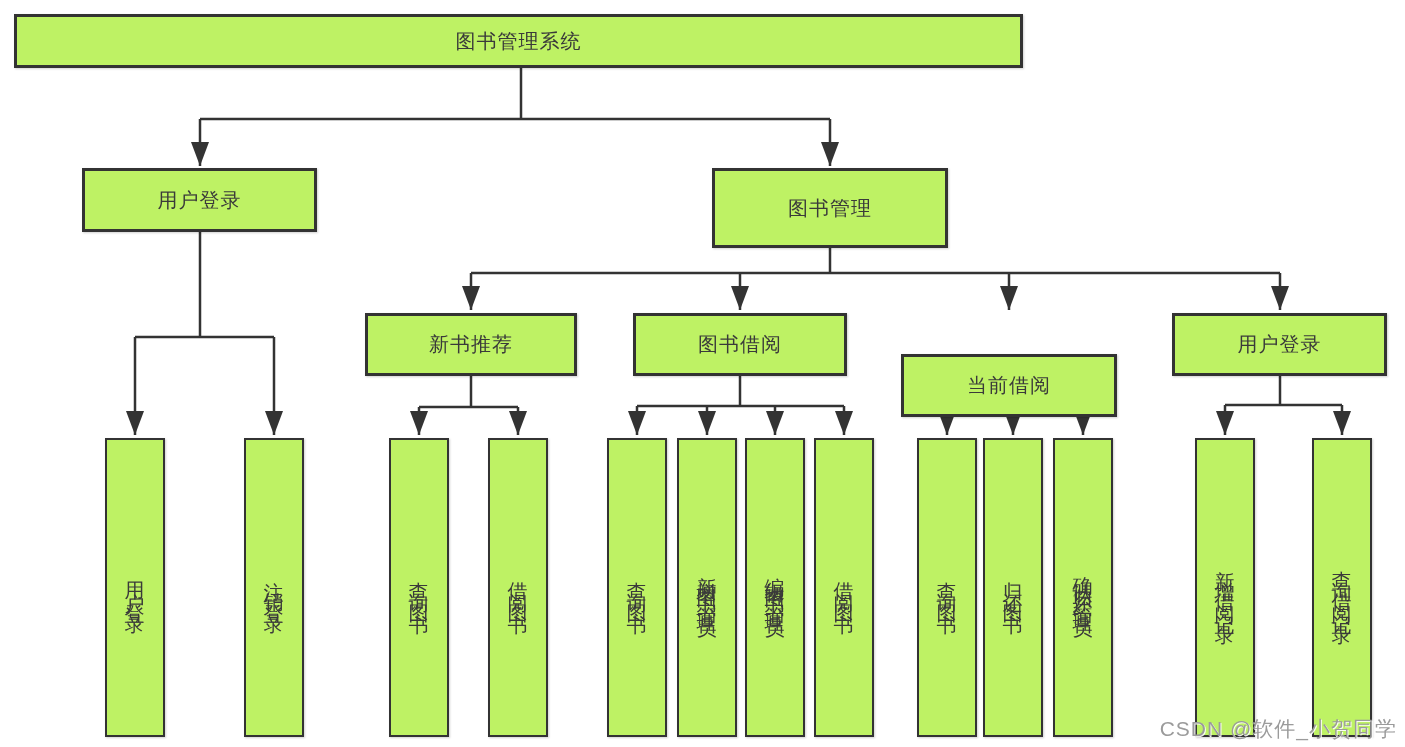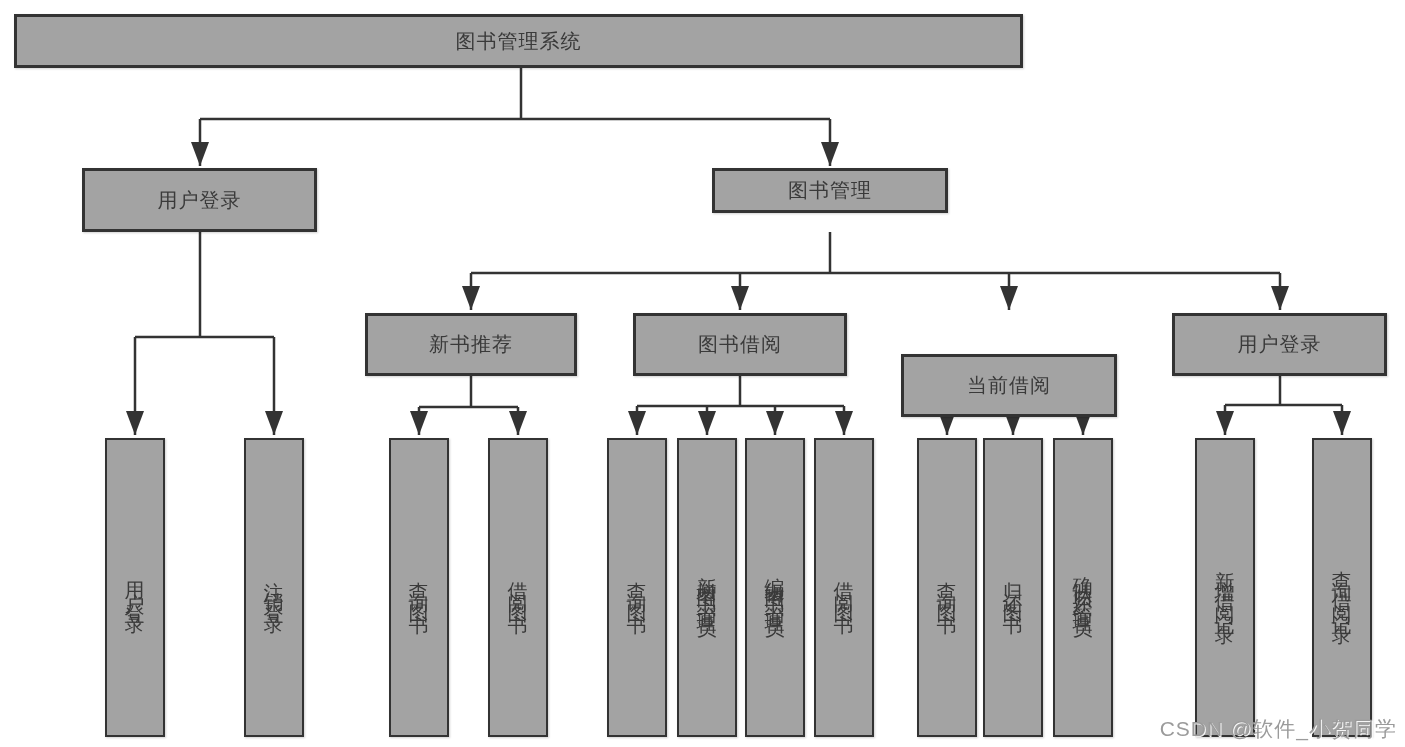--- a/index.html
+++ b/index.html
@@ -18,36 +18,36 @@
   #connectors {
     position: absolute;
     left: 0; top: 0;
     width: 1405px;
     height: 747px;
   }
   .node {
     position: absolute;
     box-sizing: border-box;
     border: 3px solid #333333;
-    background: #a3a3a3;
+    background: #bef264;
     display: flex;
     align-items: center;
     justify-content: center;
     box-shadow: 1px 1px 2px rgba(0,0,0,0.18);
   }
   .node .lbl {
     color: #3a3a3a;
     font-size: 20px;
     letter-spacing: 1px;
     white-space: nowrap;
   }
   
   .root-box   { left: 14px;  top: 14px;  width: 1009px; height: 54px; }
   .l2-user    { left: 82px;  top: 168px; width: 235px;  height: 64px; }
-  .l2-mgmt    { left: 712px; top: 168px; width: 236px;  height: 45px; }
+  .l2-mgmt    { left: 712px; top: 168px; width: 236px;  height: 80px; }
   .l3 { top: 313px; height: 63px; }
   .l3-recommend { left: 365px;  width: 212px; }
   .l3-borrow    { left: 633px;  width: 214px; }
   .l3-current   { left: 901px;  width: 216px; margin-top: 41px; }
   .l3-records   { left: 1172px; width: 215px; }
   
   .leaf { top: 438px; width: 60px; height: 299px; border-width: 2.5px; }
   .leaf .lbl {
     writing-mode: vertical-rl;
     text-orientation: mixed;

